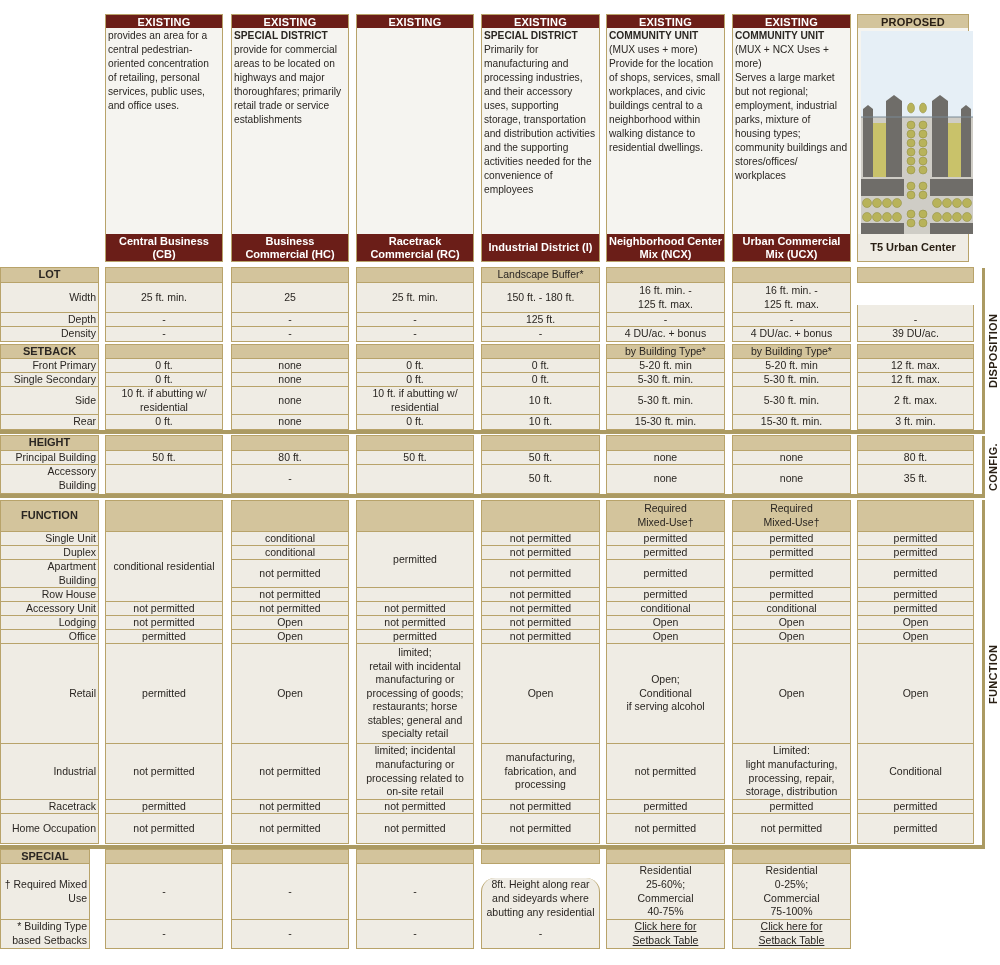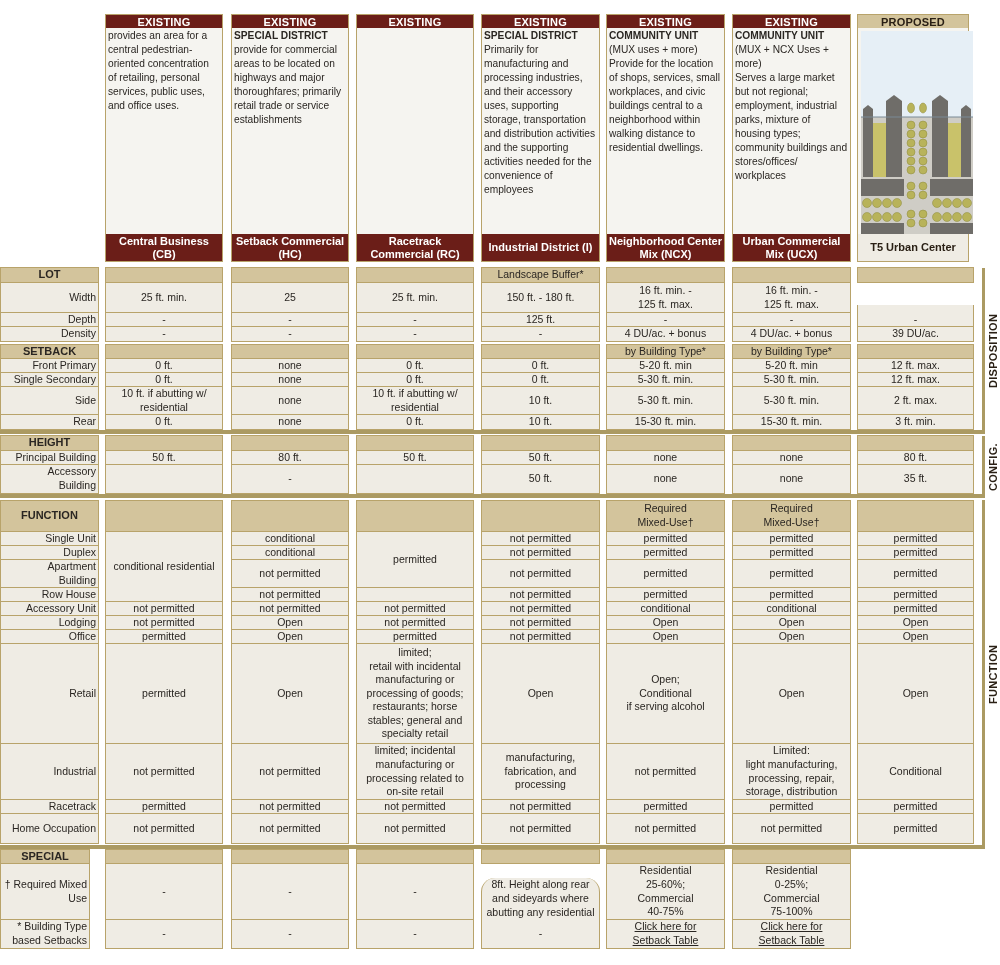--- a/index.html
+++ b/index.html
@@ -29,21 +29,21 @@
 
 <div id="root">
     <div class="col-top" style="left: 105px; width: 118px;">
       <div class="status">EXISTING</div>
       <div class="desc"><span>provides an area for a central pedestrian-oriented concentration of retailing, personal services, public uses, and office uses.</span></div>
       <div class="name">Central Business (CB)</div>
     </div>
     <div class="col-top" style="left: 231px; width: 118px;">
       <div class="status">EXISTING</div>
       <div class="desc"><b>SPECIAL DISTRICT</b><span>provide for commercial areas to be located on highways and major thoroughfares; primarily retail trade or service establishments</span></div>
-      <div class="name">Setback Commercial (HC)</div>
+      <div class="name">Business Commercial (HC)</div>
     </div>
     <div class="col-top" style="left: 356px; width: 118px;">
       <div class="status">EXISTING</div>
       <div class="desc"><span></span></div>
       <div class="name">Racetrack Commercial (RC)</div>
     </div>
     <div class="col-top" style="left: 481px; width: 119px;">
       <div class="status">EXISTING</div>
       <div class="desc"><b>SPECIAL DISTRICT</b><span>Primarily for manufacturing and processing industries, and their accessory uses, supporting storage, transportation and distribution activities and the supporting activities needed for the convenience of employees</span></div>
       <div class="name">Industrial District (I)</div>

